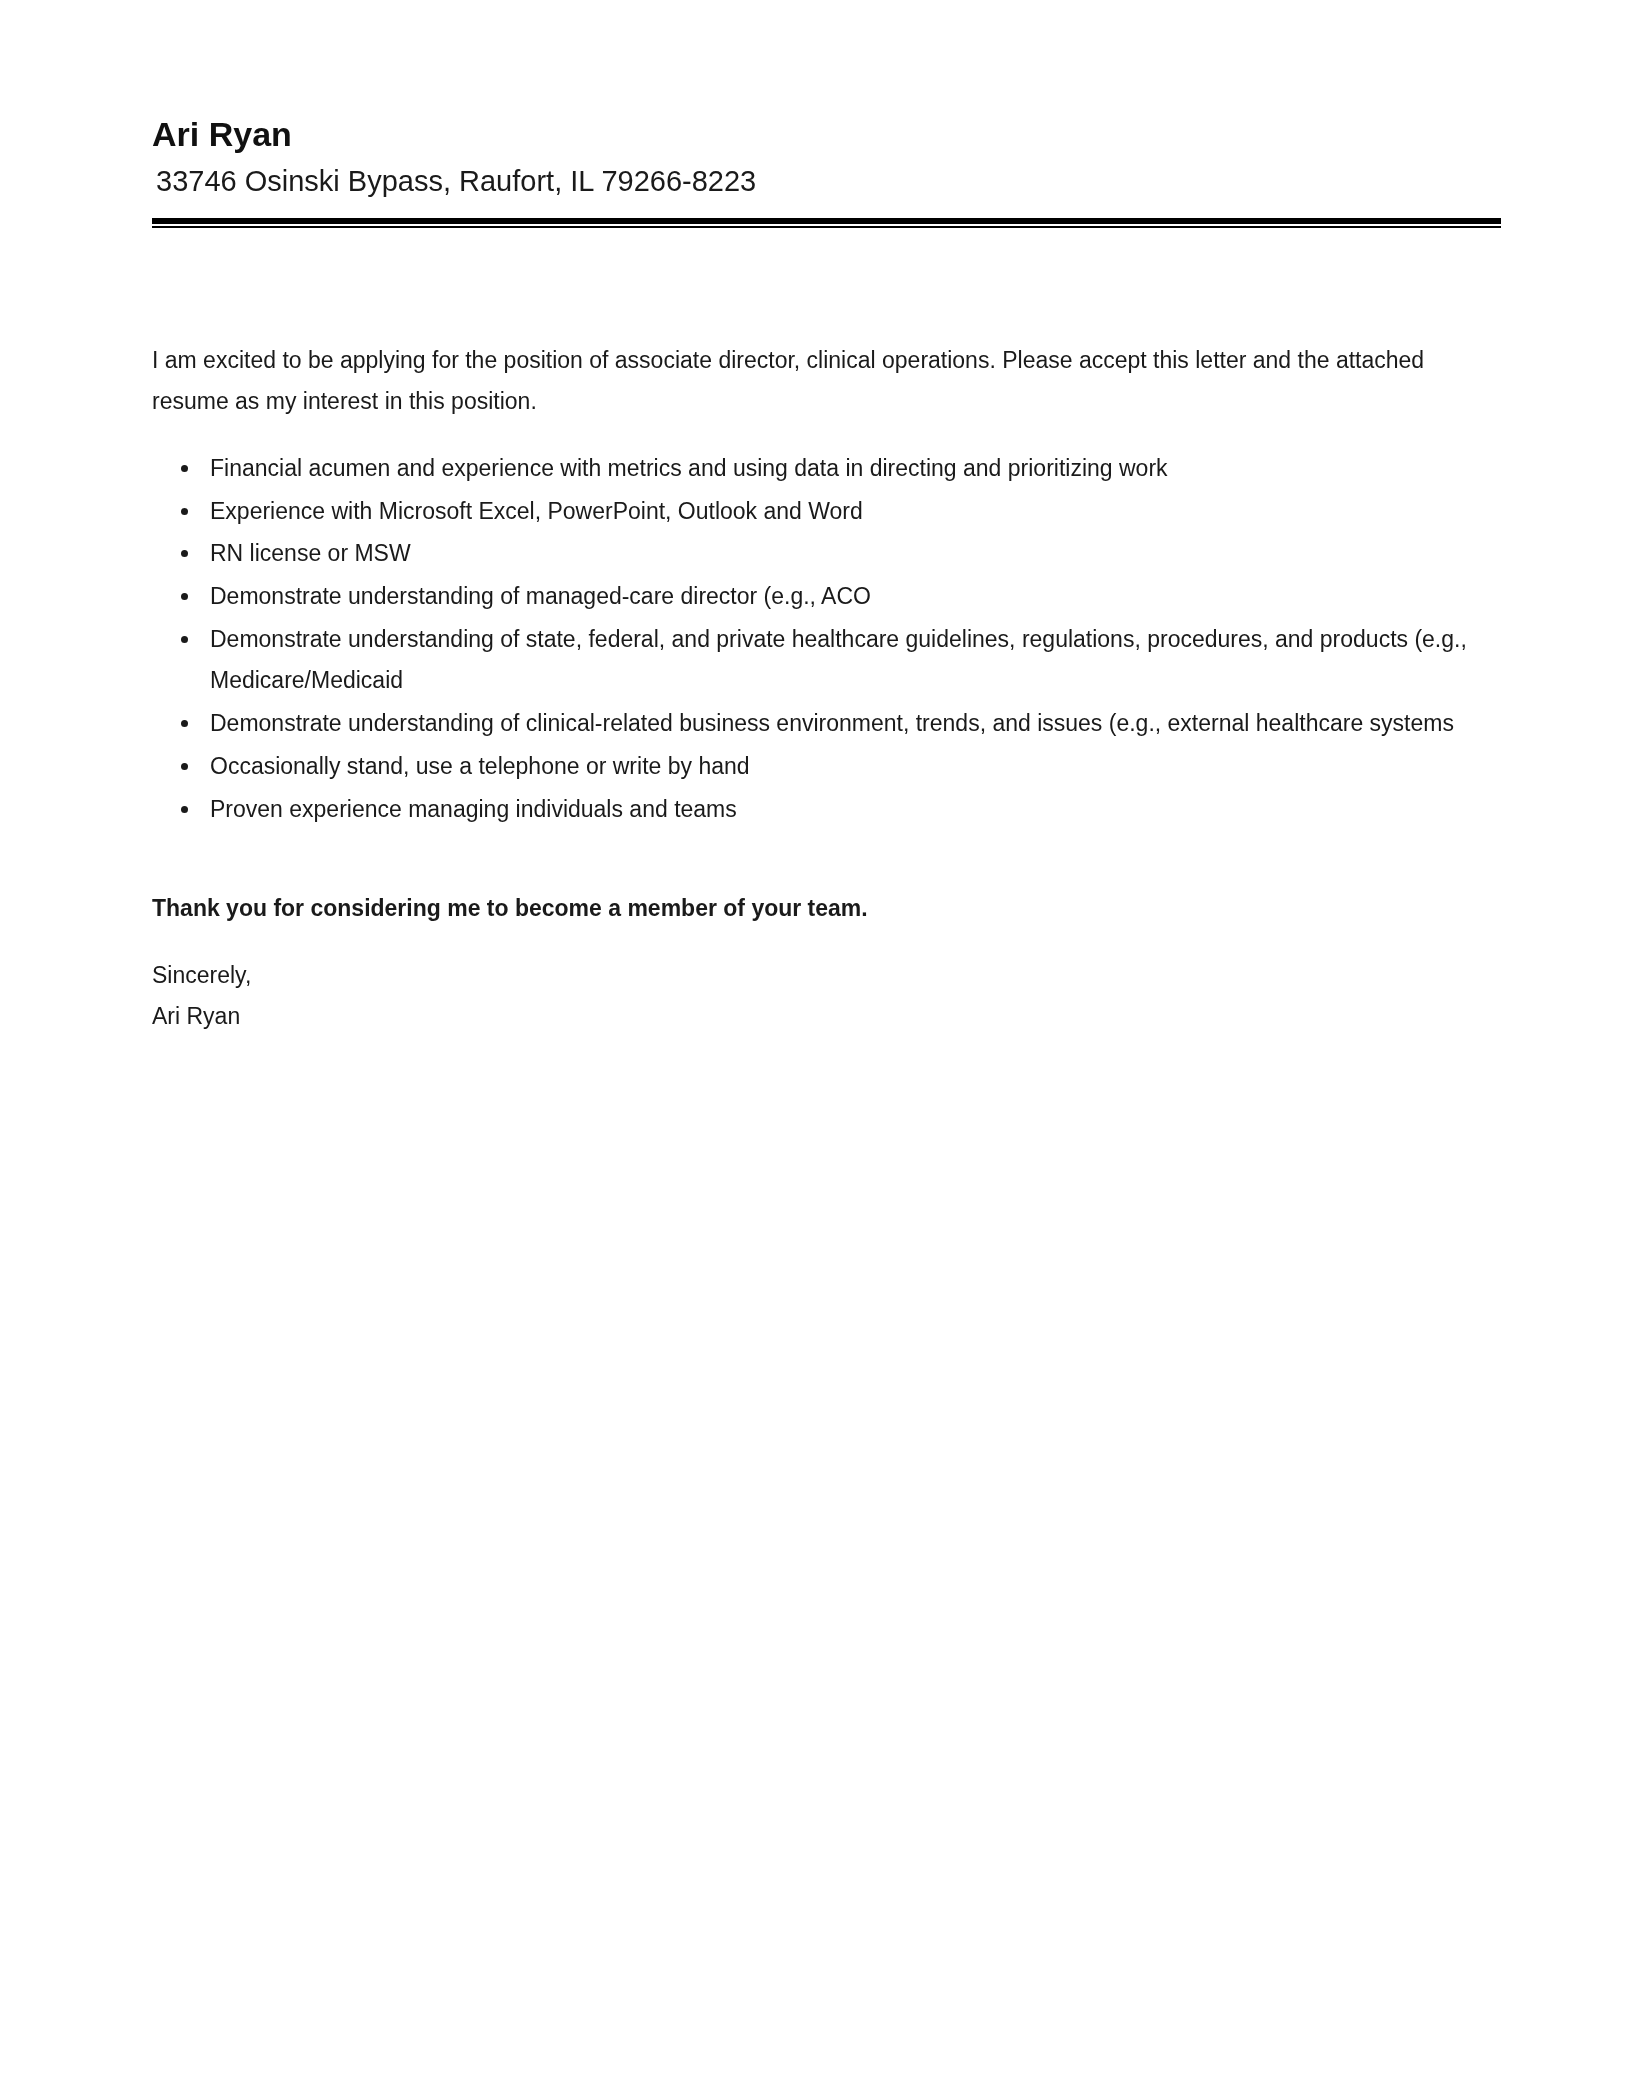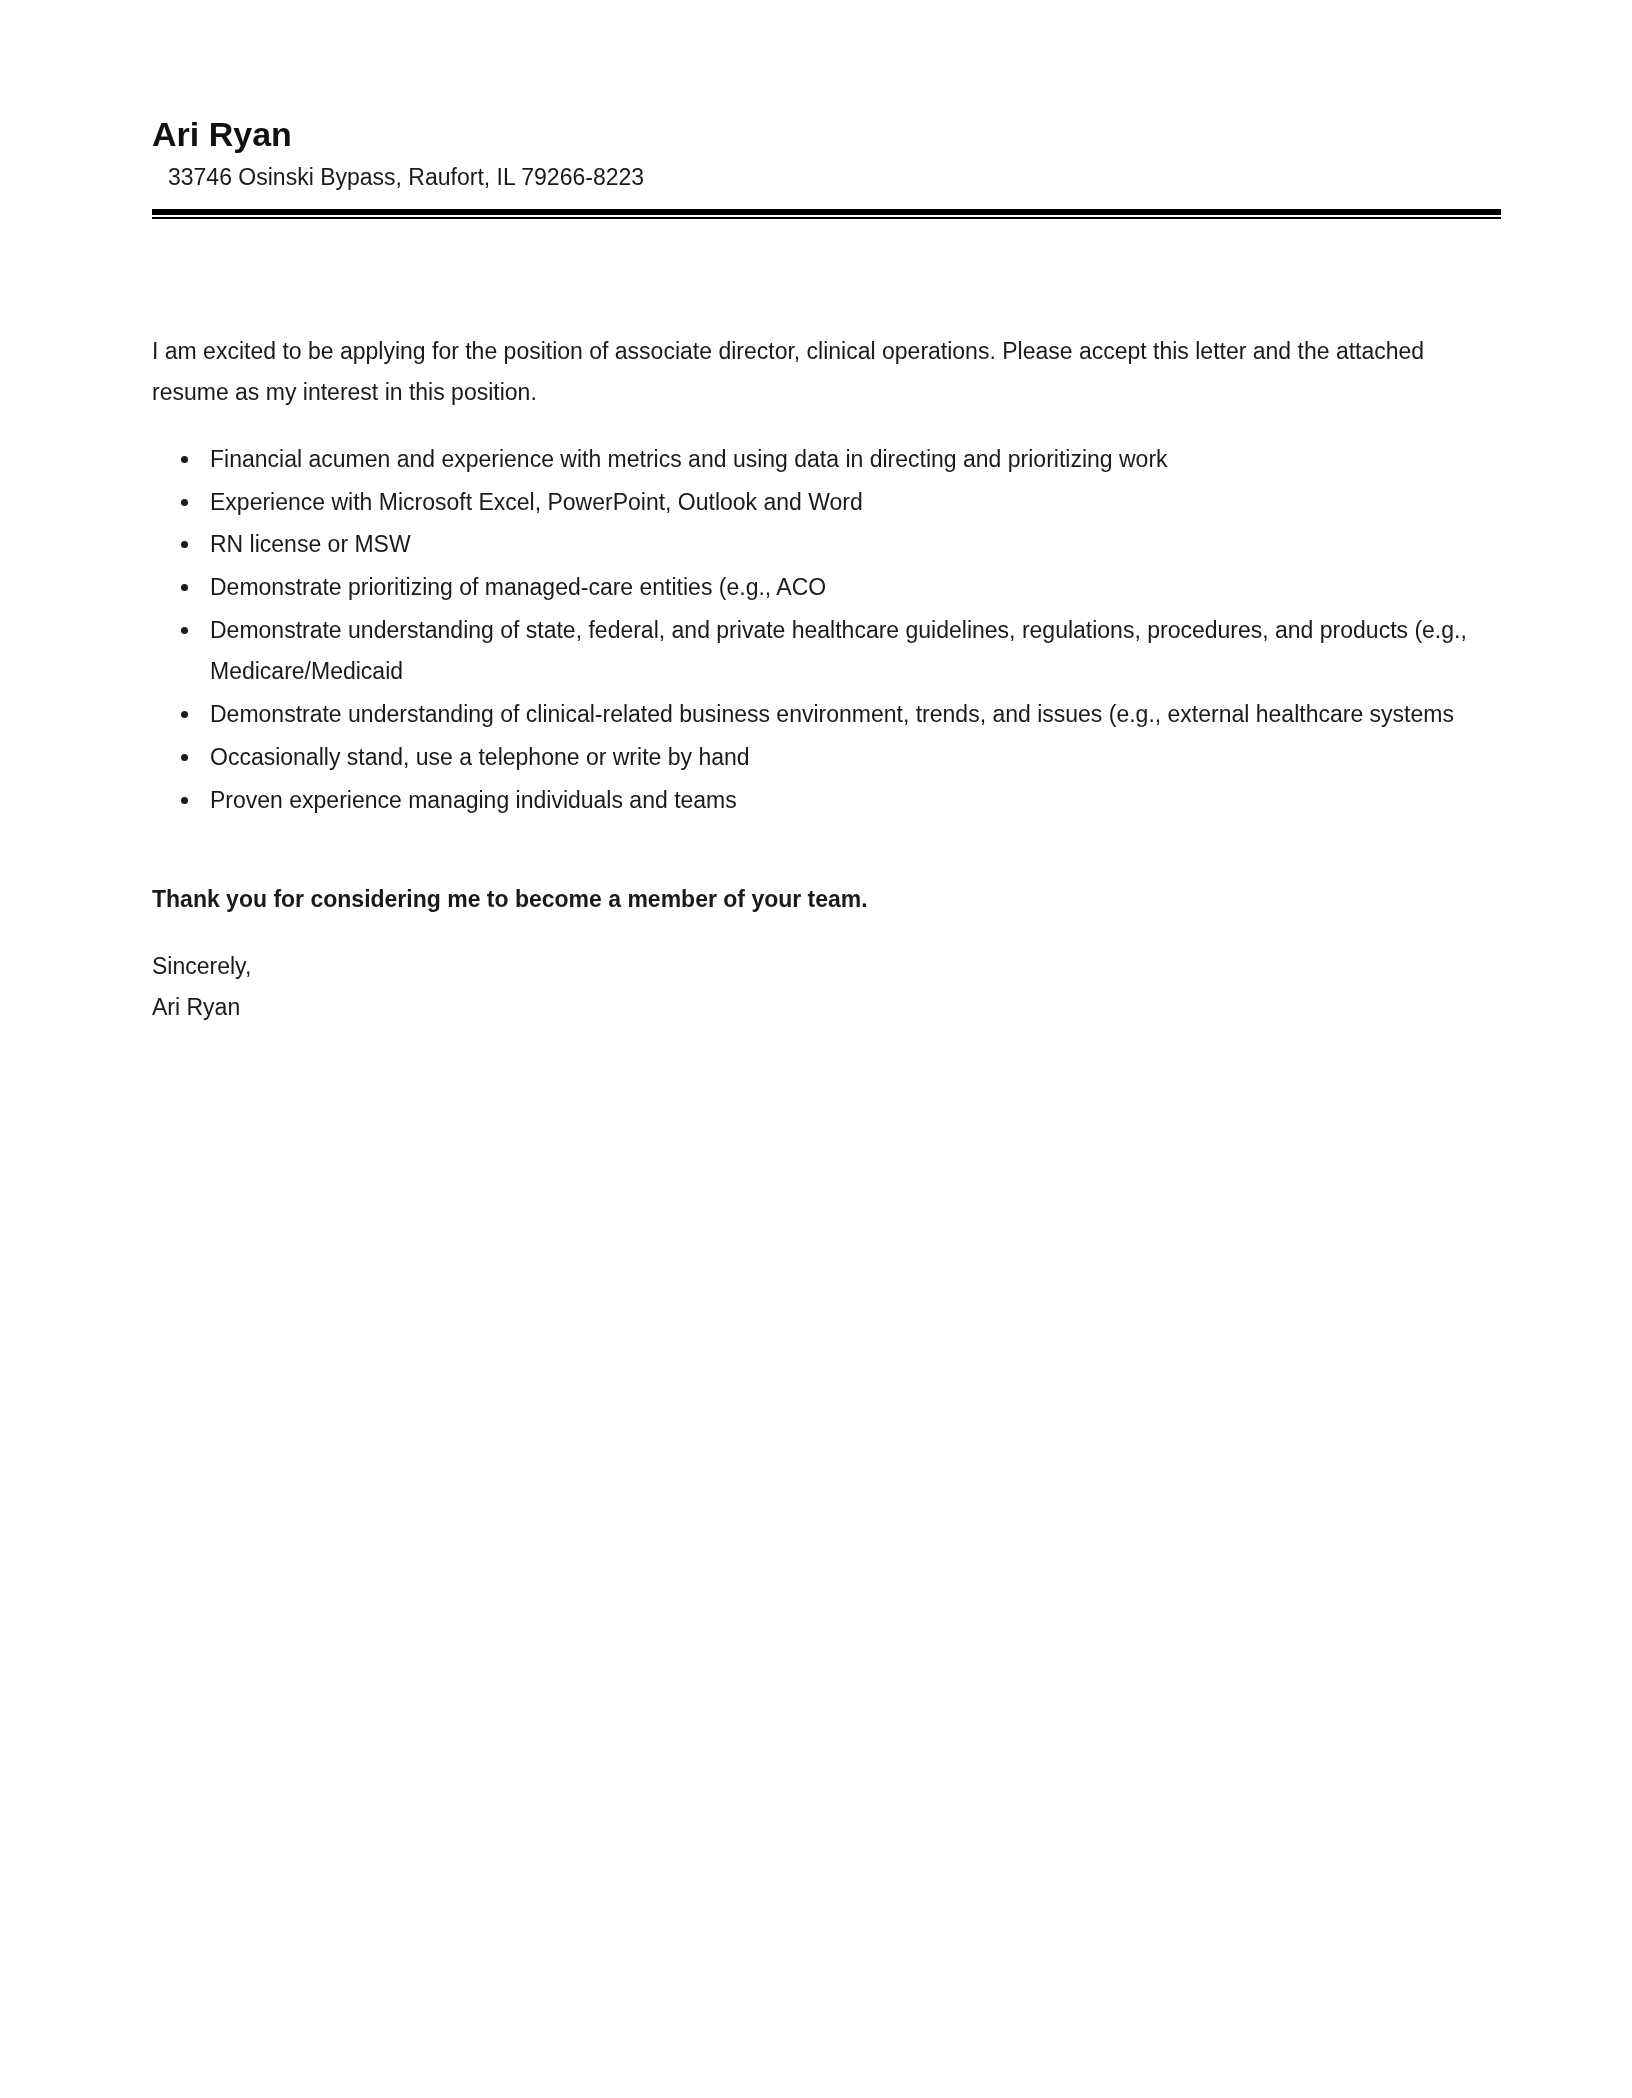--- a/index.html
+++ b/index.html
@@ -21,22 +21,22 @@
     line-height: 1.78;
   }
   .sender-name {
     margin: 0;
     font-size: 34px;
     font-weight: 700;
     line-height: 1.3;
     color: #111111;
   }
   .sender-address {
-    margin: 4px 0 0 16px;
-    font-size: 23px;
+    margin: 4px 0 0 4px;
+    font-size: 29px;
     line-height: 1.5;
   }
   .header-divider {
     margin-top: 14px;
     height: 0;
     border-top: 6px solid #000000;
     border-bottom: 2px solid #000000;
     padding-top: 2px;
     box-sizing: content-box;
   }
@@ -82,21 +82,21 @@
 
 
     <p>I am excited to be applying for the position of associate director, clinical operations. Please accept this letter and the attached resume as my interest in this position.</p>
 
 
 
     <ul class="qualifications-list">
       <li>Financial acumen and experience with metrics and using data in directing and prioritizing work</li>
       <li>Experience with Microsoft Excel, PowerPoint, Outlook and Word</li>
       <li>RN license or MSW</li>
-      <li>Demonstrate prioritizing of managed-care entities (e.g., ACO</li>
+      <li>Demonstrate understanding of managed-care director (e.g., ACO</li>
       <li>Demonstrate understanding of state, federal, and private healthcare guidelines, regulations, procedures, and products (e.g., Medicare/Medicaid</li>
       <li>Demonstrate understanding of clinical-related business environment, trends, and issues (e.g., external healthcare systems</li>
       <li>Occasionally stand, use a telephone or write by hand</li>
       <li>Proven experience managing individuals and teams</li>
     </ul>
 
     <p class="closing-statement">Thank you for considering me to become a member of your team.</p>
 
     <p class="signature-block">
       <span>Sincerely,</span><br>

